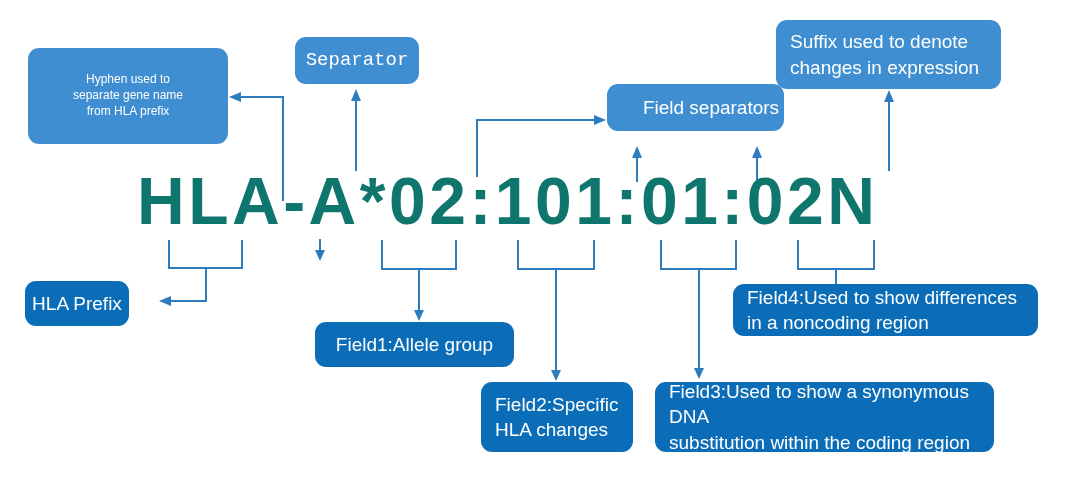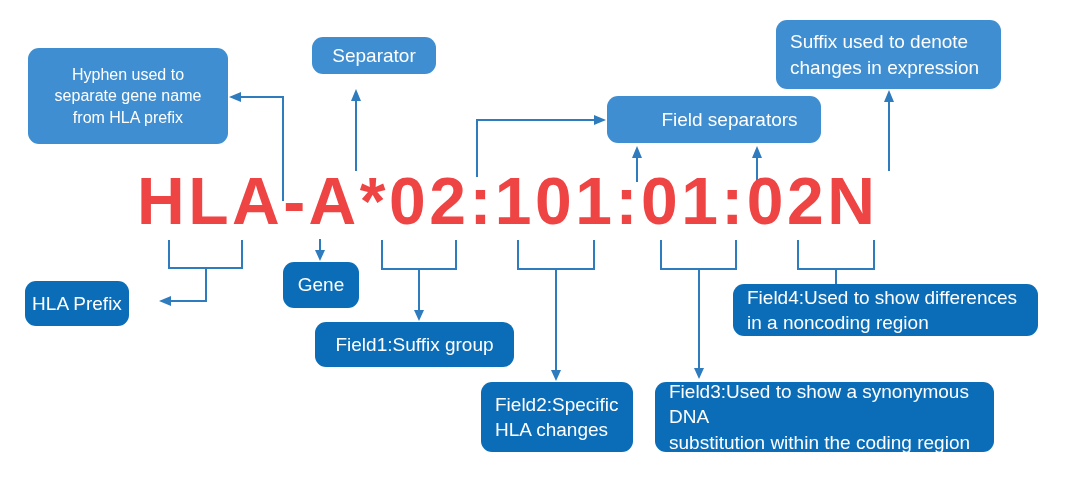--- a/index.html
+++ b/index.html
@@ -17,29 +17,29 @@
     display:flex;
     align-items:center;
     box-sizing:border-box;
     white-space:pre-line;
     line-height:1.32;
   }
   .light{background:#3E8ED1;}
   .dark{background:#0B6DB7;}
   .center{justify-content:center;text-align:center;}
   .leftal{justify-content:flex-start;text-align:left;padding-left:14px;padding-right:10px;}
-  .f18{font-size:16px;}
+  .f18{font-size:12px;}
   .f19{font-size:19px;}
   #main-allele{
     position:absolute;
     left:137px;top:168px;
     font-size:66px;
     font-weight:bold;
     letter-spacing:3.5px;
-    color:#ef4444;
+    color:#0f766e;
     line-height:1;
     white-space:nowrap;
   }
   #connectors{position:absolute;left:0;top:0;}
   .cline{stroke:#2E7BBE;stroke-width:2;fill:none;}
   .ahead{fill:#2E7BBE;stroke:none;}
 </style>
 </head>
 <body>
 
@@ -112,32 +112,31 @@
       <polygon class="ahead" points="836,295 831,284 841,284"></polygon>
     </g>
   </svg>
 
   <div id="main-allele">HLA-A*02:101:01:02N</div>
 
   <div class="callout light center f18" style="left:28px;top:48px;width:200px;height:96px;">Hyphen used to
 separate gene name
 from HLA prefix</div>
 
-  <div class="callout light center f19" style="left:312px;top:37px;width:124px;height:37px;">Separator</div>
+  <div class="callout light center f19" style="left:295px;top:37px;width:124px;height:47px;font-family:Liberation Mono, monospace;">Separator</div>
 
-  <div class="callout light center f19" style="left:607px;top:96px;width:214px;height:47px;padding-left:31px;">Field separators</div>
+  <div class="callout light center f19" style="left:607px;top:84px;width:177px;height:47px;padding-left:31px;">Field separators</div>
 
   <div class="callout light leftal f19" style="left:776px;top:20px;width:225px;height:69px;">Suffix used to denote
 changes in expression</div>
 
   <div class="callout dark center f19" style="left:25px;top:281px;width:104px;height:45px;">HLA Prefix</div>
 
-  <div class="callout dark center f19" style="left:283px;top:262px;width:76px;height:46px;">Gene</div>
 
-  <div class="callout dark center f19" style="left:315px;top:322px;width:199px;height:45px;">Field1:Suffix group</div>
+  <div class="callout dark center f19" style="left:315px;top:322px;width:199px;height:45px;">Field1:Allele group</div>
 
   <div class="callout dark leftal f19" style="left:481px;top:382px;width:152px;height:70px;">Field2:Specific
 HLA changes</div>
 
   <div class="callout dark leftal f19" style="left:655px;top:382px;width:339px;height:70px;">Field3:Used to show a synonymous DNA
 substitution within the coding region</div>
 
   <div class="callout dark leftal f19" style="left:733px;top:284px;width:305px;height:52px;">Field4:Used to show differences
 in a noncoding region</div>
 

